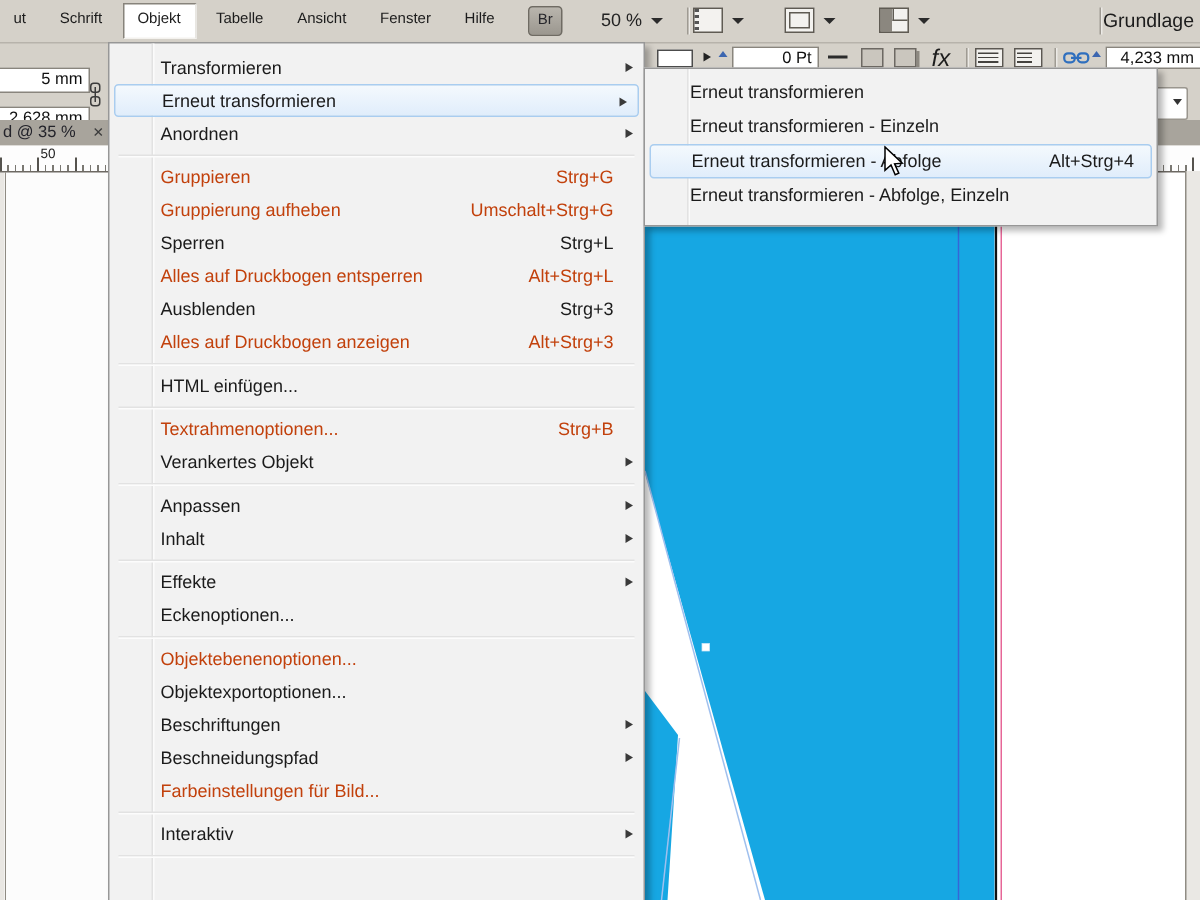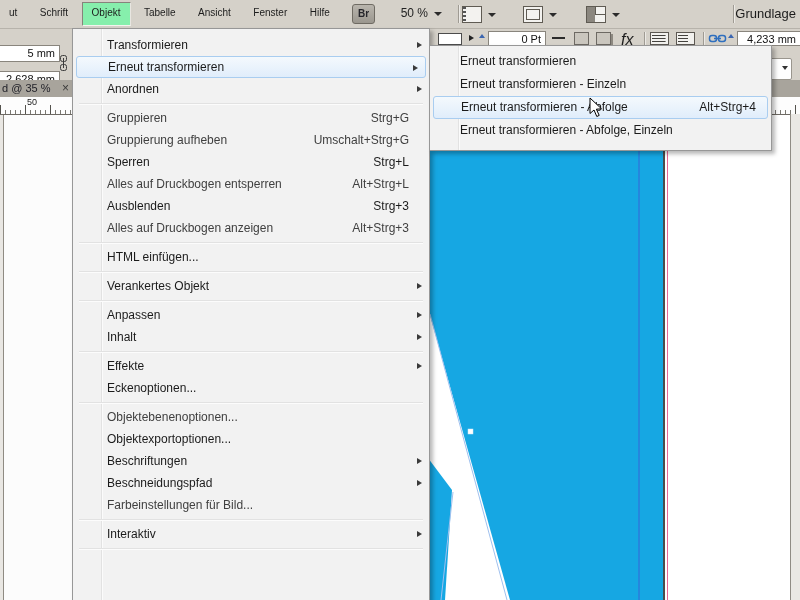--- a/index.html
+++ b/index.html
@@ -3,23 +3,23 @@
 <meta charset="utf-8">
 <style>
   html,body{margin:0;padding:0;}
   body{width:800px;height:600px;overflow:hidden;font-family:"Liberation Sans","DejaVu Sans",sans-serif;background:#d5d1c9;}
   .abs{position:absolute;}
   #app{position:relative;width:800px;height:600px;overflow:hidden;}
 
   
   #menubar{left:0;top:0;width:800px;height:28px;background:#d5d1c9;border-bottom:1px solid #b7b3ab;z-index:5;}
   #menubar .mb-item{display:inline-block;height:22px;line-height:22px;padding:0 9px;margin-top:2px;font-size:10px;color:#1c1c1c;}
-  #menubar .mb-item.pressed{background:#86efac;border:1px solid #87837b;border-bottom-color:#f4f2ee;border-right-color:#e8e6e1;line-height:20px;}
+  #menubar .mb-item.pressed{background:#ffffff;border:1px solid #87837b;border-bottom-color:#f4f2ee;border-right-color:#e8e6e1;line-height:20px;}
   .vsep{display:inline-block;width:1px;height:18px;background:#9f9b93;vertical-align:middle;margin:0 6px;box-shadow:1px 0 0 #eceae6;}
-  #br-btn{left:352px;top:4px;width:21px;height:18px;background:linear-gradient(#b9b5ad,#9b978f);border:1px solid #6f6b63;border-radius:3px;color:#26262b;font-size:10px;font-weight:bold;text-align:center;line-height:17px;}
+  #br-btn{left:352px;top:4px;width:21px;height:18px;background:linear-gradient(#b9b5ad,#9b978f);border:1px solid #6f6b63;border-radius:3px;color:#26262b;font-size:10px;font-weight:normal;text-align:center;line-height:17px;}
   #zoom-combo{left:384px;top:4px;width:58px;height:19px;font-size:12px;color:#222;line-height:19px;text-align:right;}
   .dd-arrow{display:inline-block;width:0;height:0;border-left:4px solid transparent;border-right:4px solid transparent;border-top:4px solid #2b2b2b;vertical-align:middle;margin-left:6px;}
   .panel-btn{display:inline-block;position:relative;width:18px;height:15px;background:#f3f2ef;border:1px solid #5f5b53;vertical-align:middle;}
   .pb-pages{background-image:repeating-linear-gradient(180deg,#555 0 2px,transparent 2px 4px);background-size:3px 100%;background-repeat:no-repeat;}
   .pb-screen::after{content:"";position:absolute;left:2px;top:2px;right:2px;bottom:2px;border:1px solid #5f5b53;}
   .pb-arrange{background:linear-gradient(90deg,#8b877f 0 8px,#f3f2ef 8px);}
   .pb-arrange::after{content:"";position:absolute;left:8px;top:0;bottom:7px;right:0;border-bottom:1px solid #5f5b53;border-left:1px solid #5f5b53;}
   #panel-group{left:462px;top:5px;}
   #workspace{right:4px;top:0;height:28px;line-height:28px;font-size:13px;color:#1c1c1c;}
   #ws-sep{left:733px;top:5px;width:1px;height:18px;background:#9f9b93;box-shadow:1px 0 0 #eceae6;}
@@ -77,21 +77,21 @@
   
   .popup{position:absolute;background:#f2f2f2;border:1px solid #979797;box-shadow:3px 3px 4px rgba(0,0,0,0.28);z-index:10;padding-top:5px;}
   .popup .gutter{position:absolute;left:28px;top:0;bottom:0;width:1px;background:#e2e2e2;box-shadow:1px 0 0 #fbfbfb;}
   #object-menu{left:72px;top:28px;width:356px;height:578px;}
   #re-submenu{left:429px;top:45px;width:341px;height:100px;z-index:11;padding-top:4px;}
   .mi{position:relative;height:22px;line-height:22px;display:flex;font-size:12px;color:#1b1b1b;padding:0 20px 0 34px;}
   #re-submenu .mi{height:23px;line-height:23px;padding:0 14px 0 30px;}
   .mi .lbl{white-space:nowrap;}
   .mi .spacer{flex:1;}
   .mi .sc{white-space:nowrap;color:#1b1b1b;}
-  .mi.dis .lbl,.mi.dis .sc{color:#404040;}
+  .mi.dis .lbl,.mi.dis .sc{color:#c2410c;}
   .mi .arrow{position:absolute;right:7px;top:7.5px;width:0;height:0;border-top:3.5px solid transparent;border-bottom:3.5px solid transparent;border-left:5px solid #3a3a3a;}
   .mi.hl{background:linear-gradient(#f4f9fd,#e0edfb);border:1px solid var(--menu-highlight-border,#a9cdf0);border-radius:3px;margin:0 3px;padding-left:31px;height:20px;line-height:20px;}
   #re-submenu .mi.hl{padding-left:27px;height:21px;line-height:21px;padding-right:11px;}
   .sep{height:7px;margin:0 6px;position:relative;}
   .sep::before{content:"";position:absolute;left:0;right:0;top:3px;border-top:1px solid #e2e2e2;border-bottom:1px solid #fcfcfc;}
 
   #cursor{left:588px;top:97px;z-index:30;}
 </style>
 </head>
 <body>
@@ -225,20 +225,25 @@
     <div class="mi dis">
         <span class="lbl">Alles auf Druckbogen anzeigen</span>
         <span class="spacer"></span>
         <span class="sc">Alt+Strg+3</span>
       </div>
     <div class="sep"></div>
     <div class="mi">
         <span class="lbl">HTML einfügen...</span>
       </div>
     <div class="sep"></div>
+    <div class="mi dis">
+        <span class="lbl">Textrahmenoptionen...</span>
+        <span class="spacer"></span>
+        <span class="sc">Strg+B</span>
+      </div>
     <div class="mi">
         <span class="lbl">Verankertes Objekt</span>
         <span class="spacer"></span>
         <span class="arrow"></span>
       </div>
     <div class="sep"></div>
     <div class="mi">
         <span class="lbl">Anpassen</span>
         <span class="spacer"></span>
         <span class="arrow"></span>

